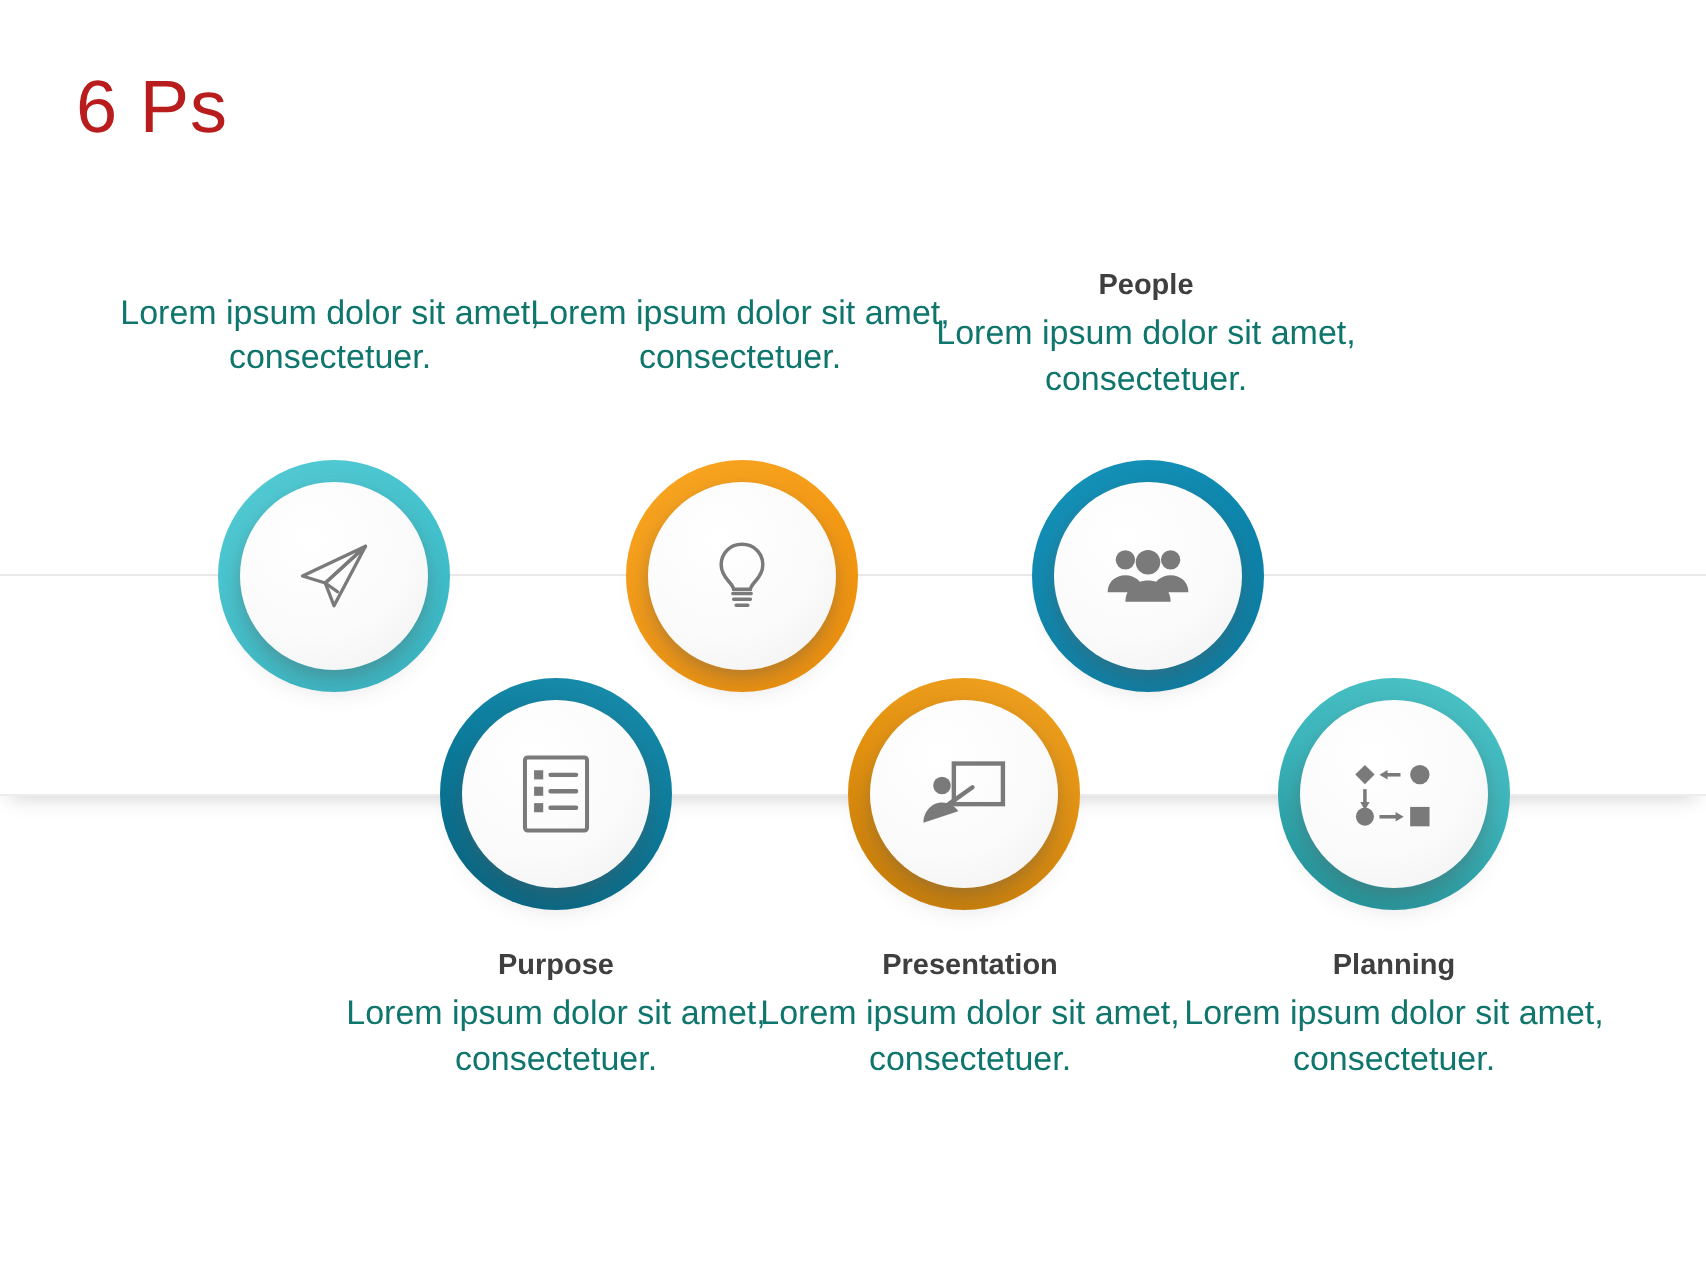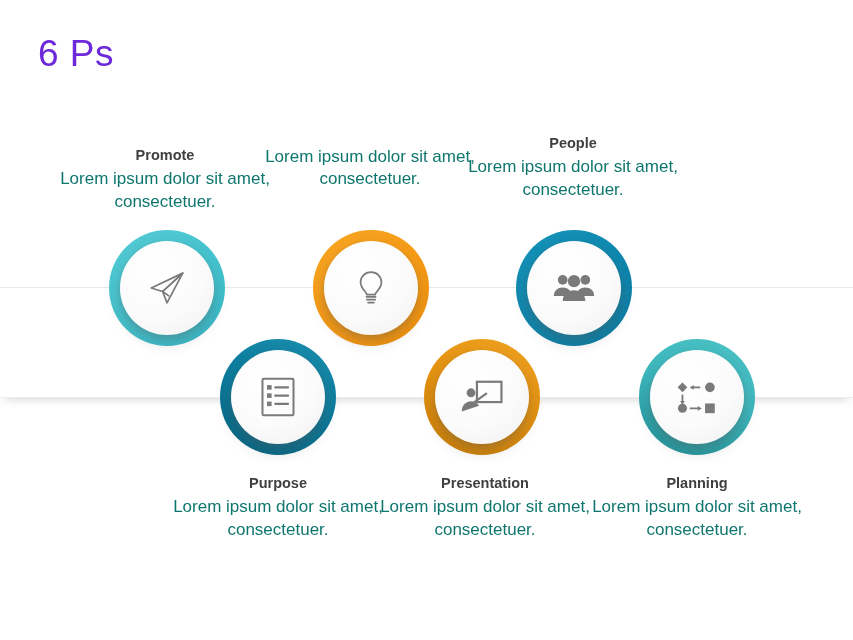--- a/index.html
+++ b/index.html
@@ -22,21 +22,21 @@
     overflow: hidden;
   }
 
   
   .slide-title {
     position: absolute;
     left: 38px;
     top: 32px;
     font-size: 37px;
     font-weight: 300;
-    color: #6d28d9;
+    color: #b91c1c;
     letter-spacing: 0.5px;
     line-height: 1.2;
     white-space: nowrap;
   }
 
   
   .ribbon {
     position: absolute;
     left: 0;
     width: 853px;
@@ -111,21 +111,20 @@
   }
 </style>
 </head>
 <body>
 
 <div class="slide">
 
   <div class="slide-title">6 Ps</div>
 
   <div class="label-block" style="left:50px; top:146px;">
-    <div class="label-title">Promote</div>
     <div class="label-desc">Lorem ipsum dolor sit amet, consectetuer.</div>
   </div>
 
   <div class="label-block" style="left:255px; top:146px;">
     <div class="label-desc">Lorem ipsum dolor sit amet, consectetuer.</div>
   </div>
 
   <div class="label-block" style="left:458px; top:134px;">
     <div class="label-title">People</div>
     <div class="label-desc">Lorem ipsum dolor sit amet, consectetuer.</div>

